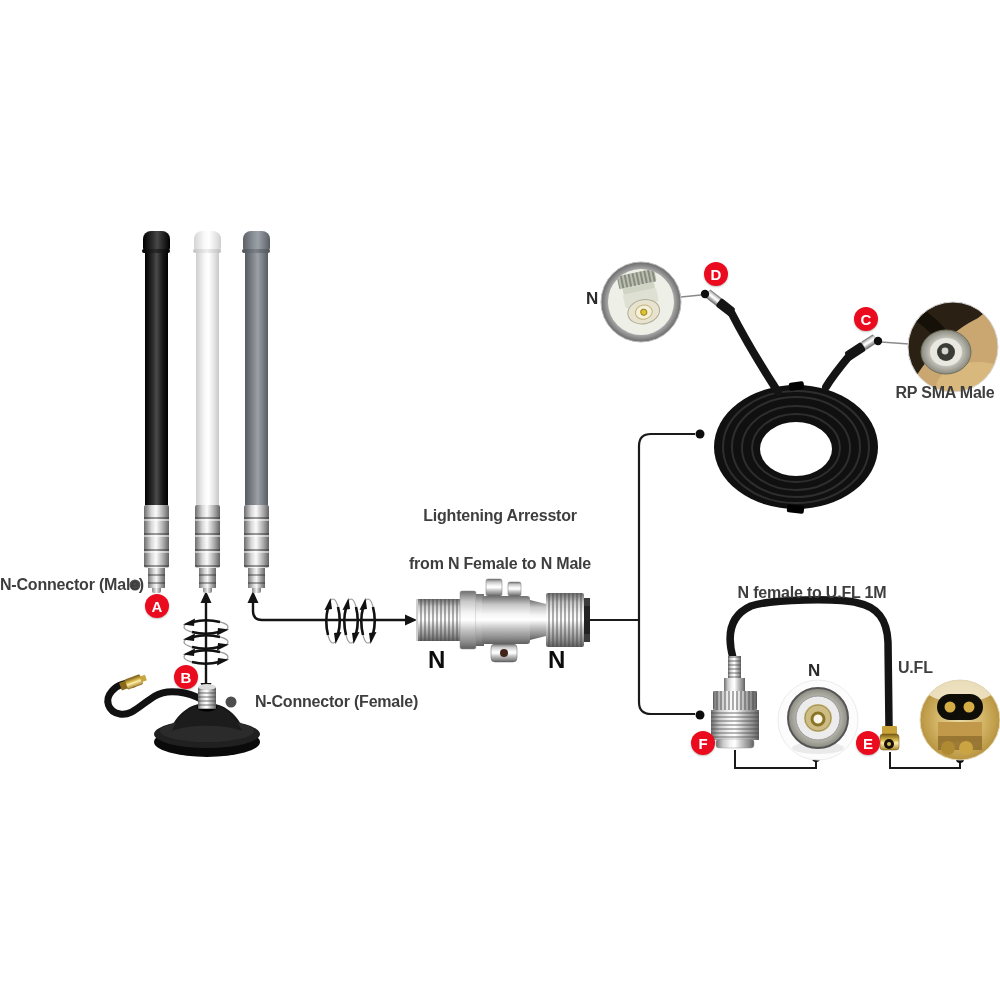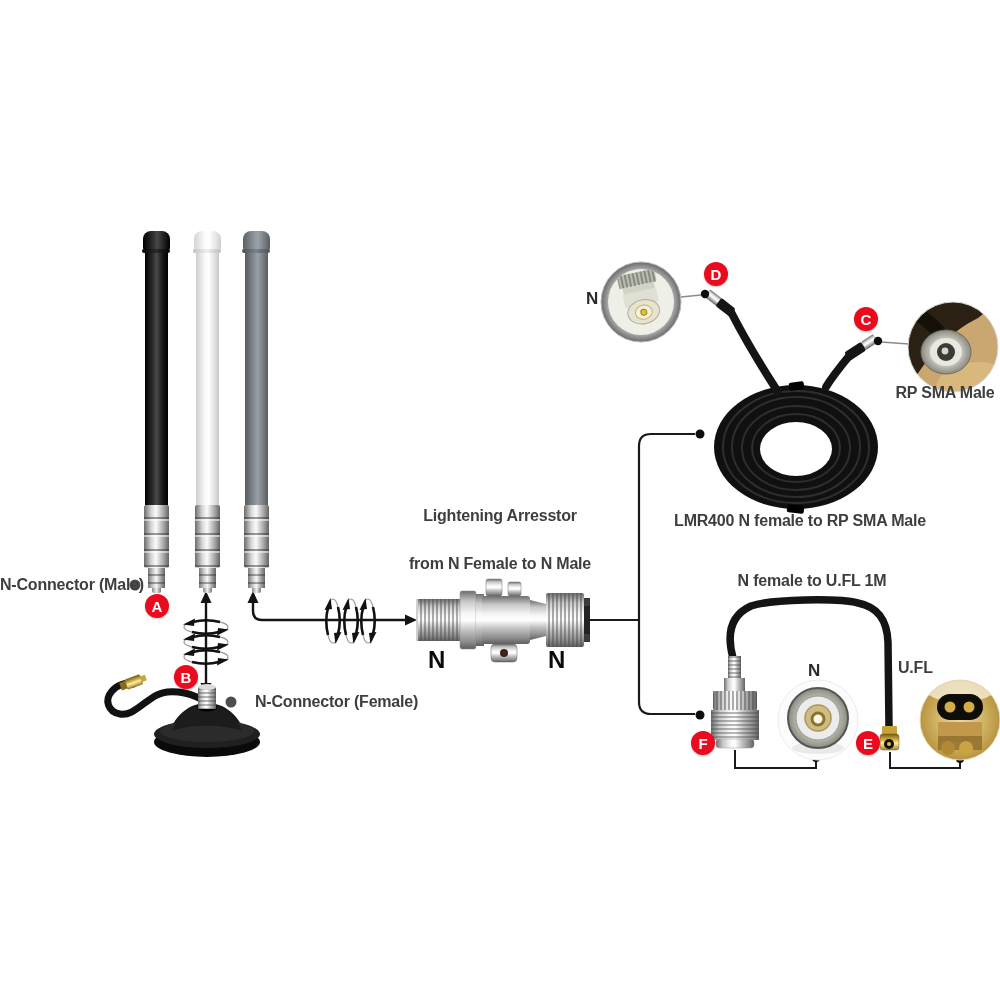--- a/index.html
+++ b/index.html
@@ -320,23 +320,22 @@
   <div class="lbl" style="left:0;top:576px;width:128px;">N-Connector (Male)</div>
   <div class="lbl" style="left:255px;top:693px">N-Connector (Female)</div>
 
   <div class="lbl center" style="left:400px;top:507px;width:200px">Lightening Arresstor</div>
   <div class="lbl center" style="left:400px;top:555px;width:200px">from N Female to N Male</div>
   <div class="nbig" style="left:428px;top:646px">N</div>
   <div class="nbig" style="left:548px;top:646px">N</div>
 
   <div class="nsmall" style="left:586px;top:289px">N</div>
   <div class="lbl center" style="left:880px;top:384px;width:130px">RP SMA Male</div>
-  <div class="lbl center" style="left:650px;top:512px;width:300px">LMR400 N female to RP SMA Male</div>
-
-  <div class="lbl center" style="left:712px;top:572px;width:200px">N female to U.FL 1M</div>
+
+  <div class="lbl center" style="left:712px;top:584px;width:200px">N female to U.FL 1M</div>
   <div class="nsmall" style="left:808px;top:661px">N</div>
   <div class="lbl" style="left:898px;top:659px">U.FL</div>
 
   <div class="badge" style="left:145px;top:594px">A</div>
   <div class="badge" style="left:174px;top:665px">B</div>
   <div class="badge" style="left:854px;top:307px">C</div>
   <div class="badge" style="left:704px;top:262px">D</div>
   <div class="badge" style="left:856px;top:731px">E</div>
   <div class="badge" style="left:691px;top:731px">F</div>
 

